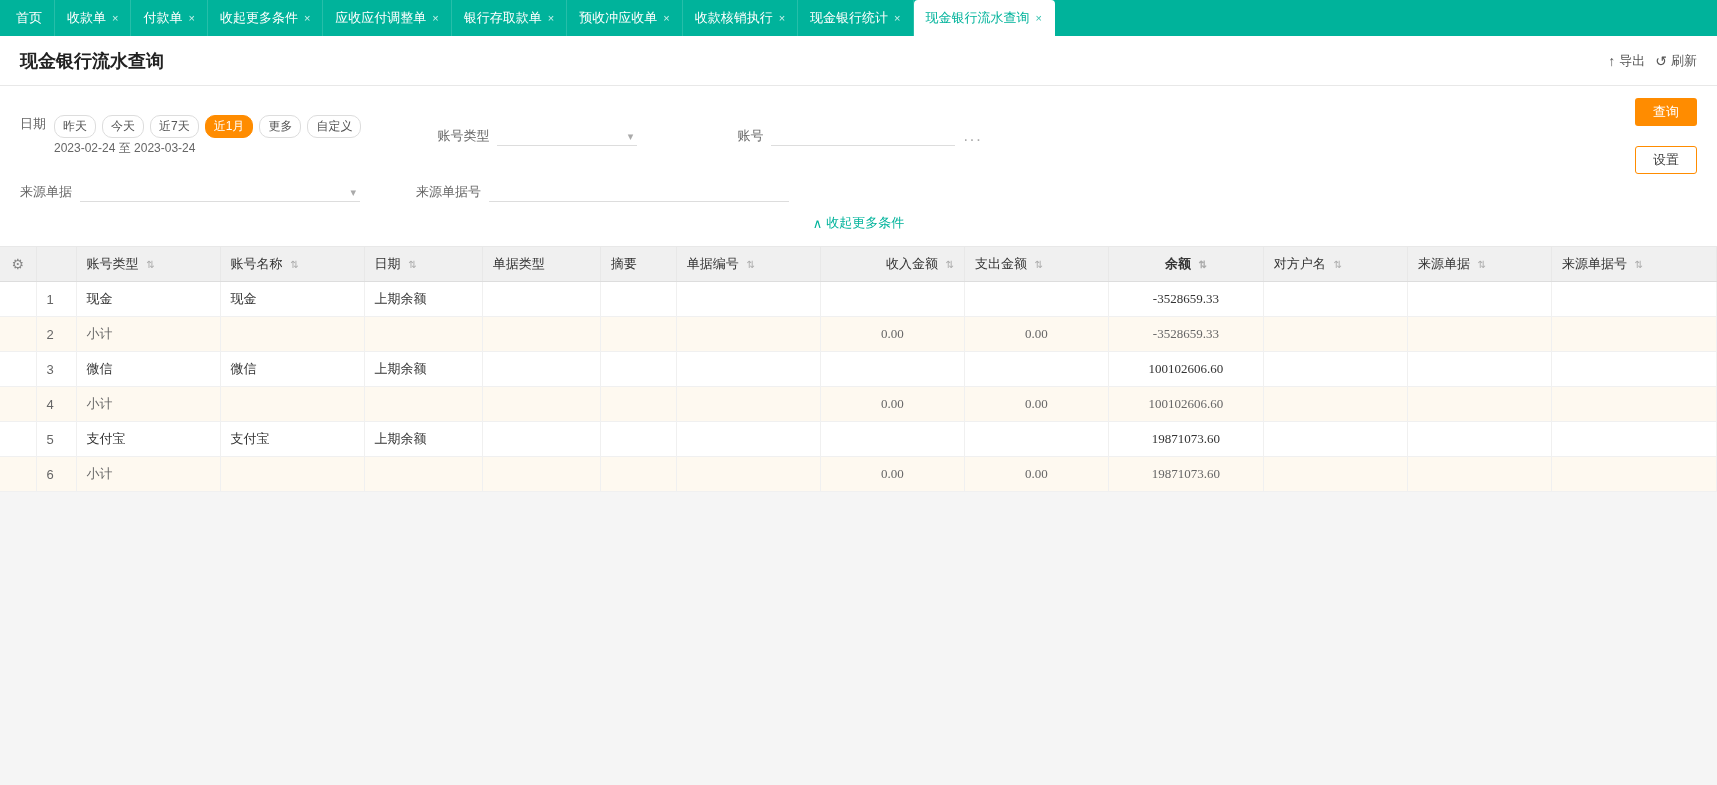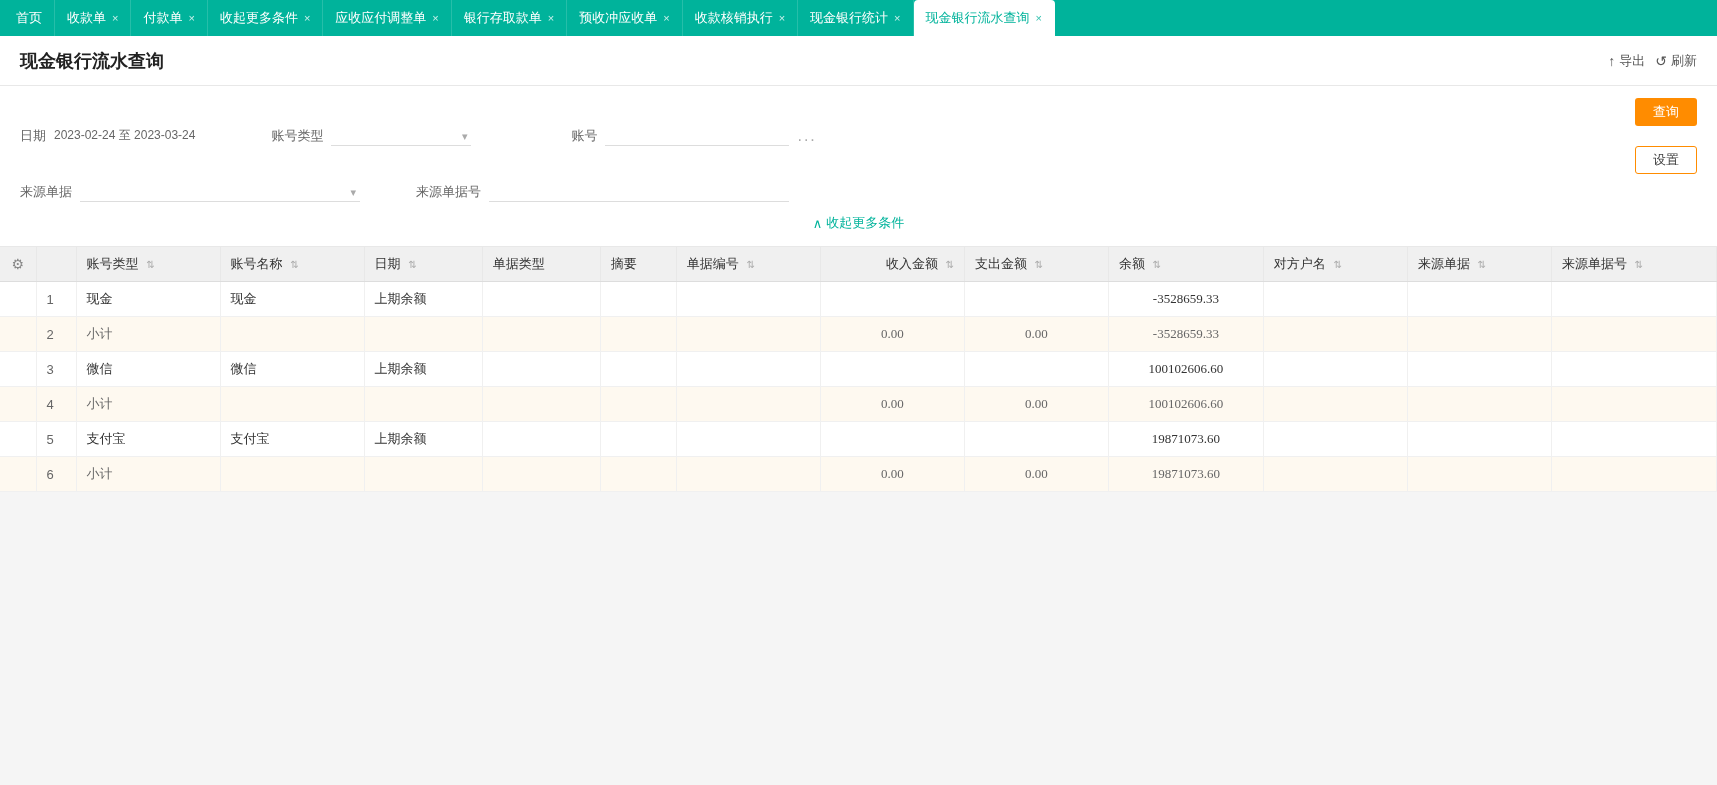--- a/index.html
+++ b/index.html
@@ -245,20 +245,28 @@
     </div>
   </div>
 </div>
 
 <div class="filter-area">
   <div class="filter-row">
 
     <div style="display:flex;align-items:flex-start;gap:8px;">
       <span class="filter-label">日期</span>
       <div style="display:flex;flex-direction:column;gap:2px;">
+        <div class="filter-date-btns">
+          <span class="date-btn">昨天</span>
+          <span class="date-btn">今天</span>
+          <span class="date-btn">近7天</span>
+          <span class="date-btn active">近1月</span>
+          <span class="date-btn">更多</span>
+          <span class="date-btn">自定义</span>
+        </div>
         <span class="date-range">2023-02-24 至 2023-03-24</span>
       </div>
     </div>
 
     <div style="display:flex;align-items:center;gap:8px;margin-left:60px;">
       <span class="filter-label">账号类型</span>
       <div class="select-wrap">
         <select class="filter-select">
           <option value=""></option>
           <option value="现金">现金</option>
@@ -334,21 +342,21 @@
           <span class="sort-icon">⇅</span>
         </th>
         <th style="text-align:right;">
           <span>收入金额</span>
           <span class="sort-icon">⇅</span>
         </th>
         <th style="text-align:left;">
           <span>支出金额</span>
           <span class="sort-icon">⇅</span>
         </th>
-        <th style="text-align:left;">
+        <th style="text-align:center;font-weight:bold;">
           <span>余额</span>
           <span class="sort-icon">⇅</span>
         </th>
         <th>
           <span>对方户名</span>
           <span class="sort-icon">⇅</span>
         </th>
         <th>
           <span>来源单据</span>
           <span class="sort-icon">⇅</span>

